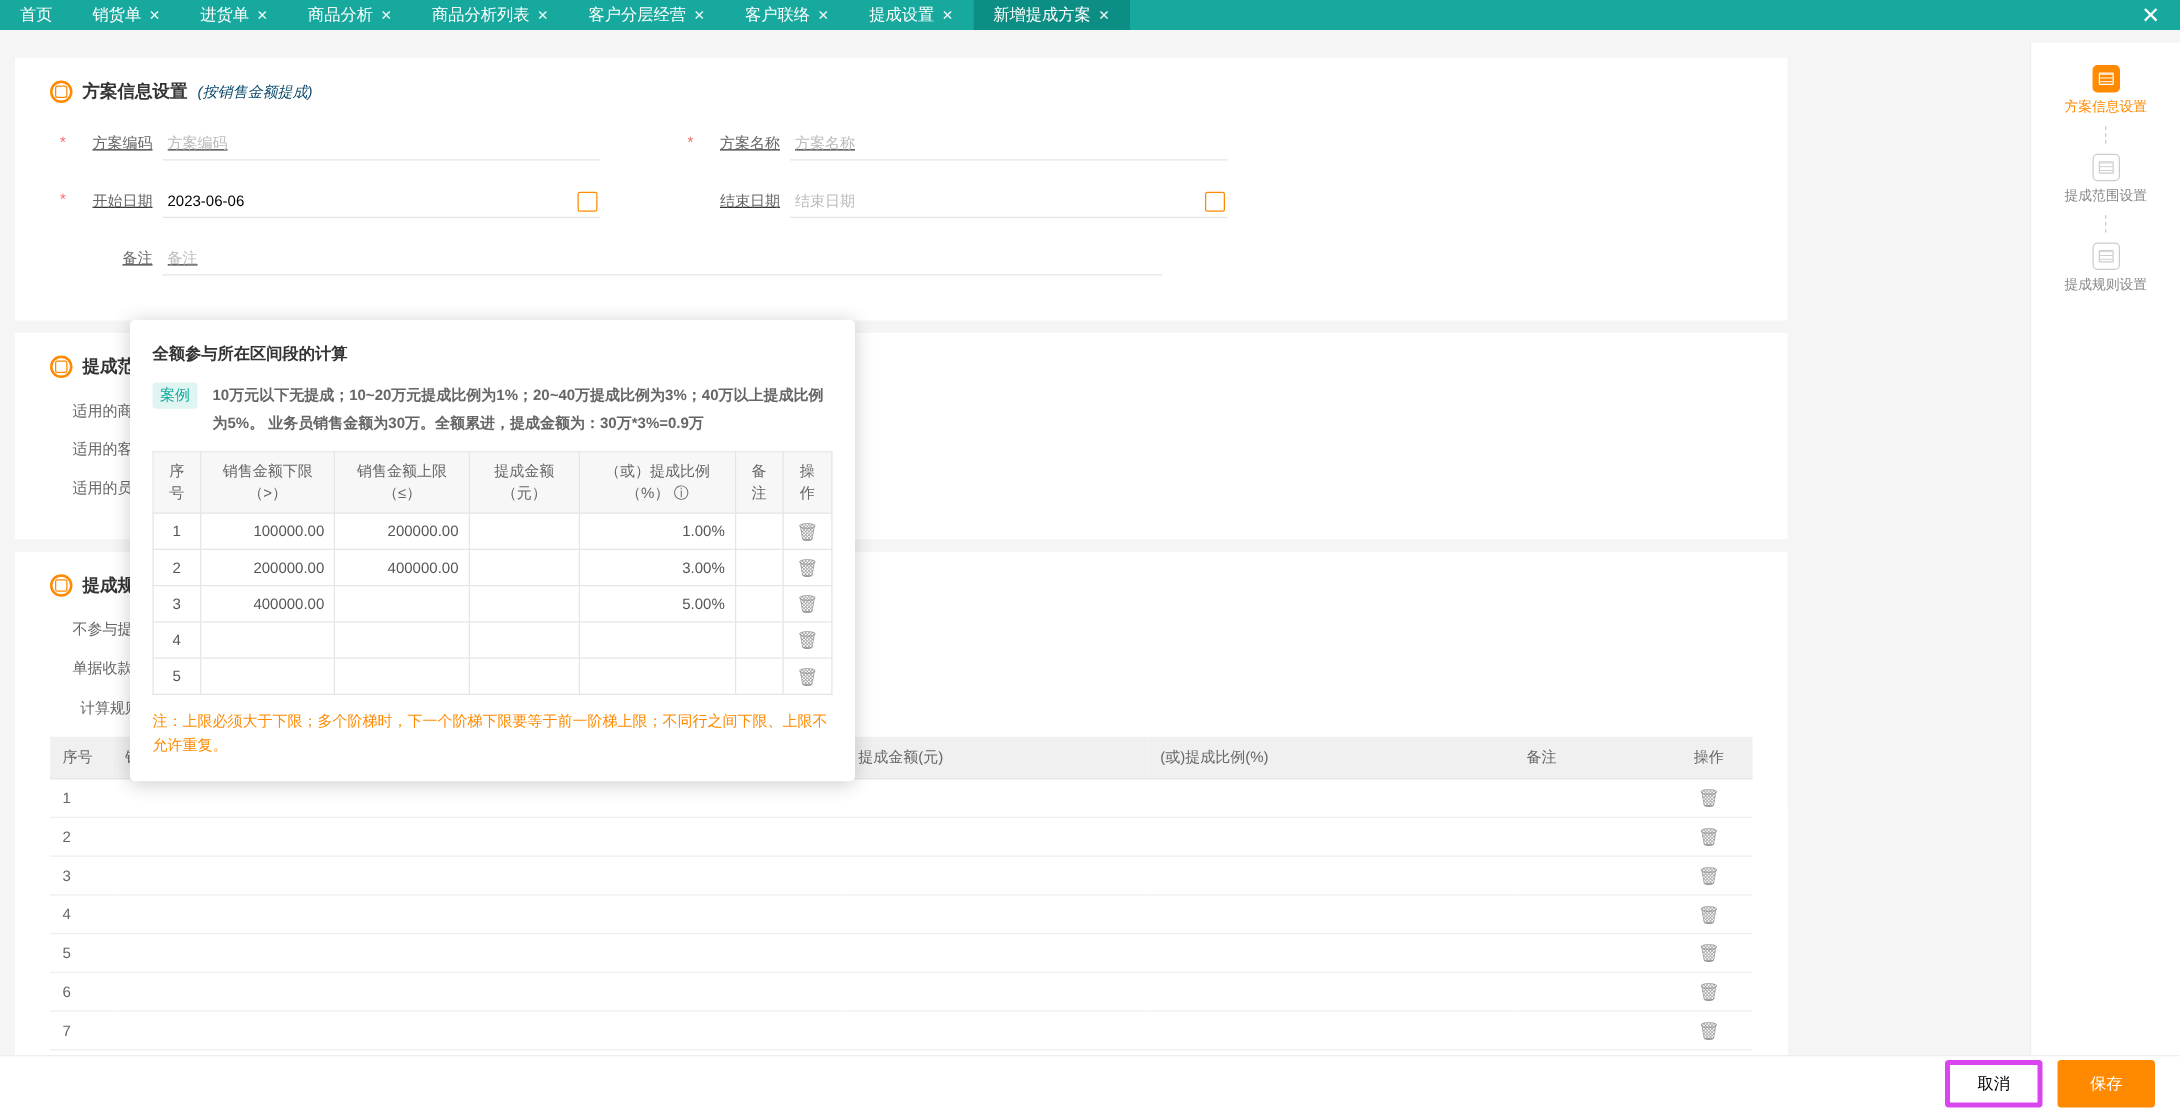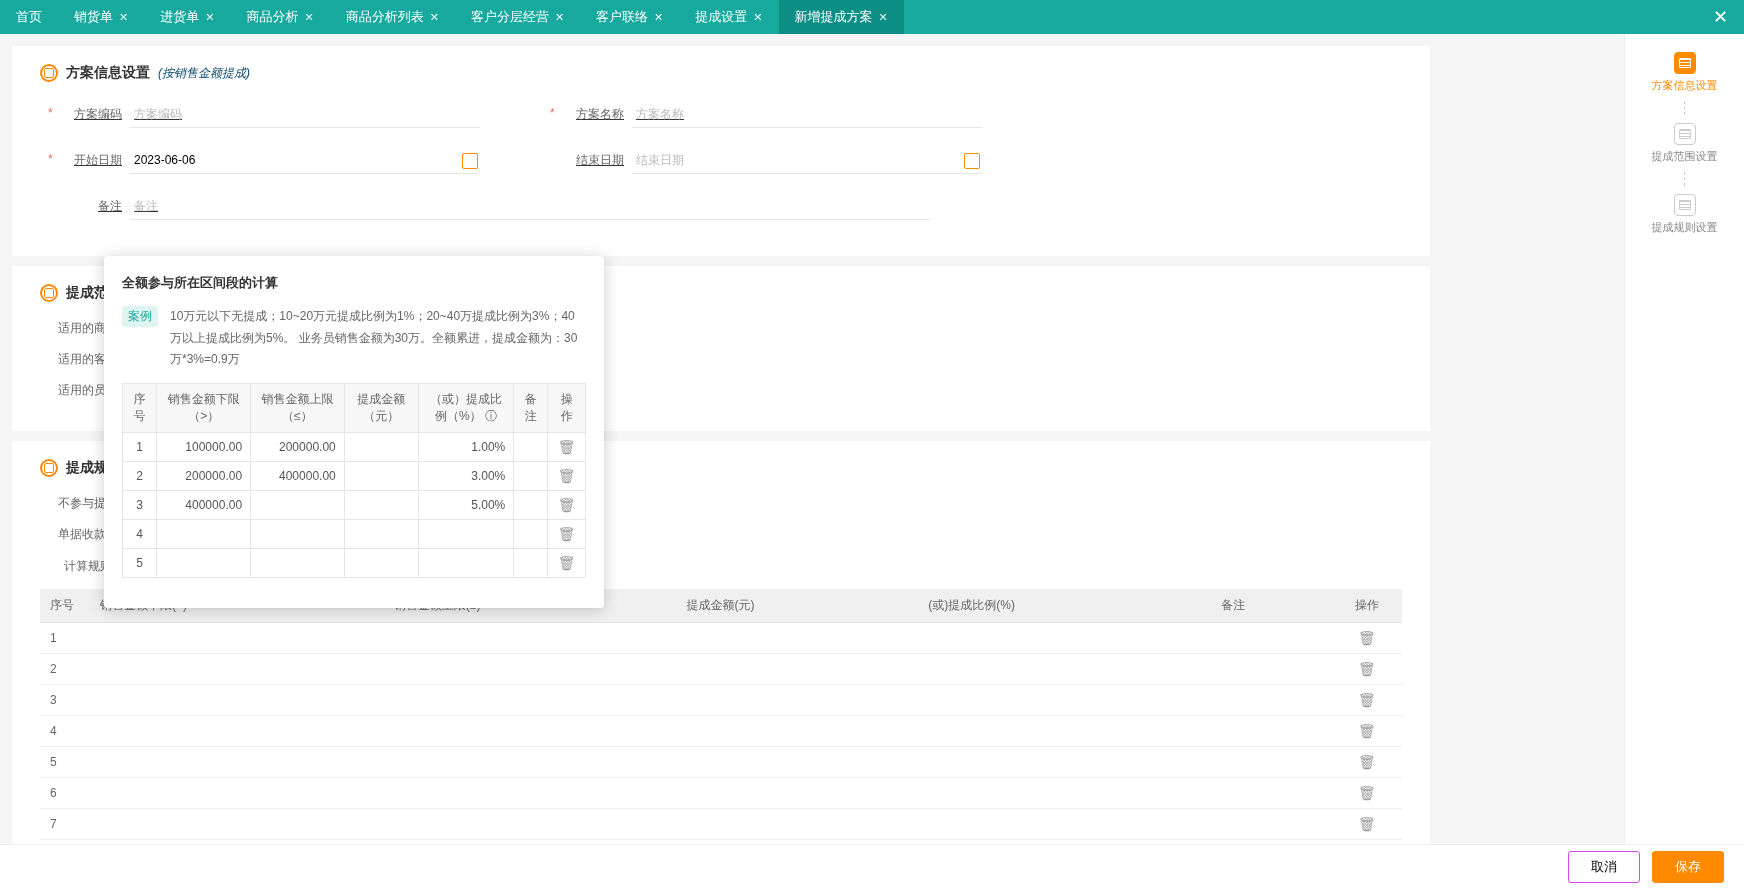--- a/index.html
+++ b/index.html
@@ -1,18 +1,18 @@
 <!DOCTYPE html>
 <html><head>
   <meta charset="utf-8">
   <style>
     * { margin: 0; padding: 0; box-sizing: border-box; }
     body { font-family: "Microsoft YaHei", Arial, sans-serif; font-size: 12px; color: #333; background: #f5f5f5; overflow: hidden; width: 1744px; height: 888px; position: relative; }
 
-    .tab-bar { background: #17a99e; height: 34px; display: flex; align-items: stretch; position: relative; }
+    .tab-bar { background: #17a99e; height: 24px; display: flex; align-items: stretch; position: relative; }
     .tab { padding: 0 16px; display: flex; align-items: center; color: #fff; cursor: pointer; font-size: 13px; gap: 6px; }
     .tab.active { background: #0d8e84; }
     .tab-close { font-size: 11px; opacity: 0.9; }
     .tab-bar-close { position: absolute; right: 8px; top: 50%; transform: translateY(-50%); color: #fff; font-size: 18px; cursor: pointer; padding: 4px 8px; }
 
     .content-wrap { position: absolute; top: 34px; left: 0; right: 0; bottom: 44px; overflow: hidden; }
     .main-area { width: 1430px; height: 100%; overflow-y: auto; padding: 12px 0 0 12px; float: left; }
     .sidebar-nav { position: absolute; right: 0; top: 0; bottom: 0; width: 120px; background: #fff; border-left: 1px solid #eee; display: flex; flex-direction: column; align-items: center; padding-top: 18px; }
 
     .panel { background: #fff; margin-bottom: 10px; padding: 18px 28px; }
@@ -45,45 +45,45 @@
     .info-icon { color: #999; font-size: 13px; margin-left: -4px; }
 
     .main-table { width: 100%; border-collapse: collapse; margin-top: 4px; }
     .main-table thead th { background: #f0f0f0; padding: 8px 10px; font-weight: 500; color: #666; font-size: 12px; text-align: left; border-bottom: 1px solid #e5e5e5; }
     .main-table thead th:first-child { width: 50px; }
     .main-table thead th:last-child { width: 70px; text-align: center; }
     .main-table tbody td { padding: 7px 10px; border-bottom: 1px solid #eee; color: #666; }
     .main-table tbody td:last-child { text-align: center; }
     .trash-icon { color: #999; cursor: pointer; font-size: 14px; }
 
-    .popover { position: absolute; top: 256px; left: 104px; width: 500px; background: #fff; box-shadow: 0 2px 16px rgba(0,0,0,0.2); border-radius: 4px; padding: 18px; z-index: 100; }
+    .popover { position: absolute; top: 256px; left: 104px; width: 580px; background: #fff; box-shadow: 0 2px 16px rgba(0,0,0,0.2); border-radius: 4px; padding: 18px; z-index: 100; }
     .popover-title { font-size: 13px; font-weight: 600; margin-bottom: 14px; }
     .example-badge { display: inline-block; background: #e0f5f2; color: #17a99e; padding: 2px 6px; border-radius: 3px; font-size: 12px; margin-right: 12px; vertical-align: top; }
     .example-text { color: #666; line-height: 1.8; font-size: 12px; display: inline; }
     .example-row { display: flex; margin-bottom: 12px; }
-    .example-row > div:last-child { flex: 1; }
+    .example-row > div:last-child { flex: 1; font-weight: bold; }
 
     .pop-table { width: 100%; border-collapse: collapse; border: 1px solid #e5e5e5; margin-bottom: 12px; }
     .pop-table th { background: #f7f7f7; padding: 7px 8px; font-weight: 500; color: #666; font-size: 12px; text-align: center; border: 1px solid #e5e5e5; }
     .pop-table td { padding: 6px 8px; border: 1px solid #e5e5e5; text-align: right; color: #555; font-size: 12px; }
     .pop-table td:first-child { text-align: center; }
     .pop-table td.act { text-align: center; }
     .pop-note { color: #ff8a00; font-size: 12px; line-height: 1.6; }
 
     .sidebar-nav .nav-step { display: flex; flex-direction: column; align-items: center; margin-bottom: 8px; }
     .nav-icon { width: 22px; height: 22px; border-radius: 4px; border: 1.5px solid #ccc; display: flex; align-items: center; justify-content: center; margin-bottom: 4px; }
     .nav-icon::before { content: ""; width: 10px; height: 8px; border: 1px solid #ccc; border-radius: 1px; background: linear-gradient(#ccc 1px, transparent 1px) 0 3px / 100% 3px; }
     .nav-step.active .nav-icon { background: #ff8a00; border-color: #ff8a00; }
     .nav-step.active .nav-icon::before { border-color: #fff; background: linear-gradient(#fff 1px, transparent 1px) 0 3px / 100% 3px; }
     .nav-step-label { font-size: 11px; color: #888; }
     .nav-step.active .nav-step-label { color: #ff8a00; }
     .nav-connector { width: 1px; height: 14px; border-left: 1px dashed #ccc; margin-bottom: 8px; }
 
     .footer { position: absolute; bottom: 0; left: 0; right: 0; height: 44px; background: #fff; border-top: 1px solid #eee; display: flex; justify-content: flex-end; align-items: center; padding-right: 20px; gap: 12px; }
-    .btn { padding: 6px 22px; border-radius: 3px; cursor: pointer; font-size: 13px; border: 1px solid #d946ef; background: #fff; }
+    .btn { padding: 6px 22px; border-radius: 3px; cursor: pointer; font-size: 13px; border: 4px solid #d946ef; background: #fff; }
     .btn-primary { background: #ff8a00; border-color: #ff8a00; color: #fff; }
   </style>
 </head>
 <body>
 
 <div class="tab-bar">
     <div class="tab">
       <span>首页</span>
     </div>
     <div class="tab">
@@ -362,18 +362,19 @@
           <td>5</td>
           <td></td>
           <td></td>
           <td></td>
           <td></td>
           <td></td>
           <td class="act"><span class="trash-icon">🗑</span></td>
         </tr>
       </tbody>
   </table>
+  <div class="pop-note">注：上限必须大于下限；多个阶梯时，下一个阶梯下限要等于前一阶梯上限；不同行之间下限、上限不允许重复。</div>
 </div>
 
 <div class="footer">
   <button class="btn">取消</button>
   <button class="btn btn-primary">保存</button>
 </div>
 
 </body></html>

